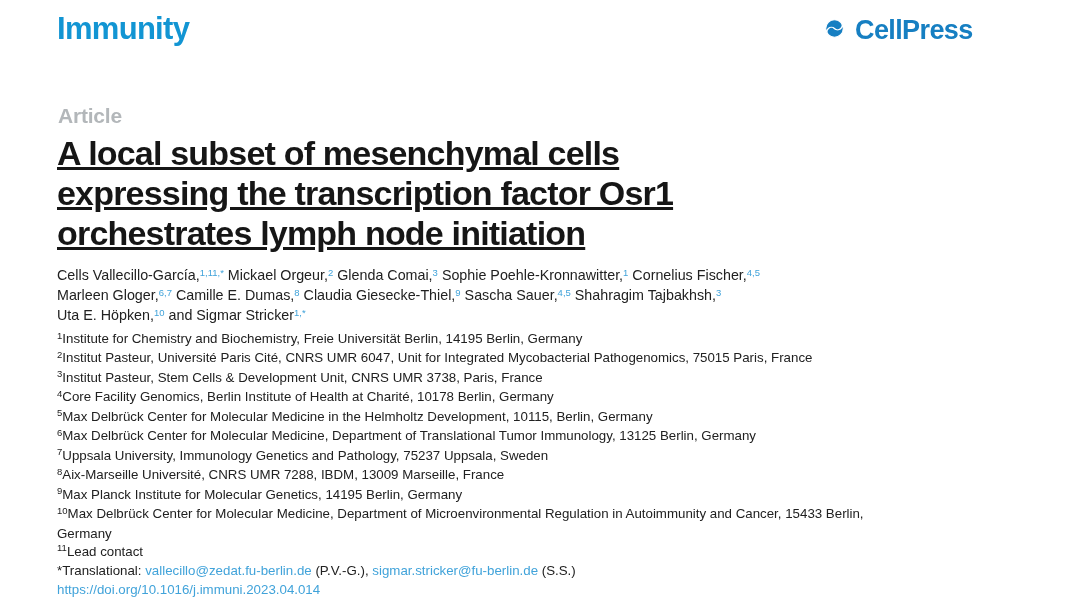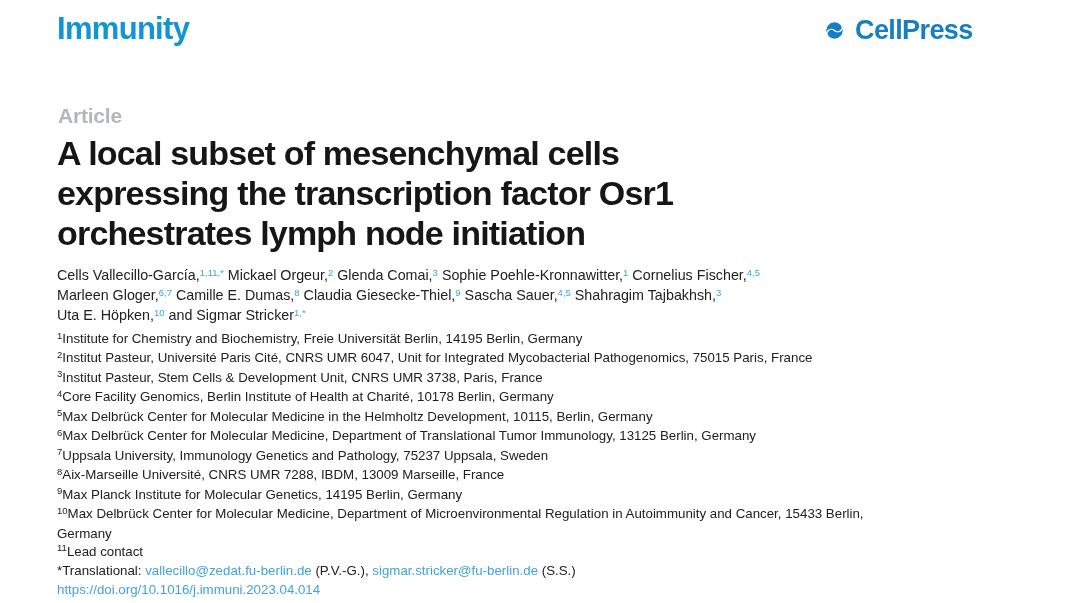--- a/index.html
+++ b/index.html
@@ -18,21 +18,21 @@
     font-family:"Liberation Sans",sans-serif;overflow:hidden;
   }
   
   .journal-logo{
     position:absolute;left:57px;top:11px;
     font-size:31px;font-weight:700;letter-spacing:-0.7px;
     color:var(--journal-blue);
   }
   .publisher{
     position:absolute;left:821px;top:15px;
-    display:flex;align-items:center;gap:7px;
+    display:flex;gap:7px;
     color:var(--publisher-blue);
   }
   .publisher-name{
     font-size:27px;font-weight:700;letter-spacing:-0.6px;
     color:var(--publisher-blue);
   }
   .corner-box{
     position:absolute;left:1001px;top:0;width:82px;height:62px;
     background:var(--corner-blue);
   }
@@ -43,20 +43,21 @@
   
   .kicker{
     position:absolute;left:58px;top:104px;
     font-size:21px;font-weight:700;letter-spacing:-0.2px;
     color:var(--kicker-gray);
   }
   .title{
     position:absolute;left:57px;top:133px;
     font-size:34px;font-weight:700;letter-spacing:-0.8px;line-height:40px;
     color:var(--title-black);
+    text-decoration:underline;
   }
   
   .authors{
     position:absolute;left:57px;top:266px;
     font-size:14.3px;line-height:19px;color:var(--body-text);
   }
   .author-line{white-space:nowrap;}
   
   .affils{
     position:absolute;left:57px;top:330px;

